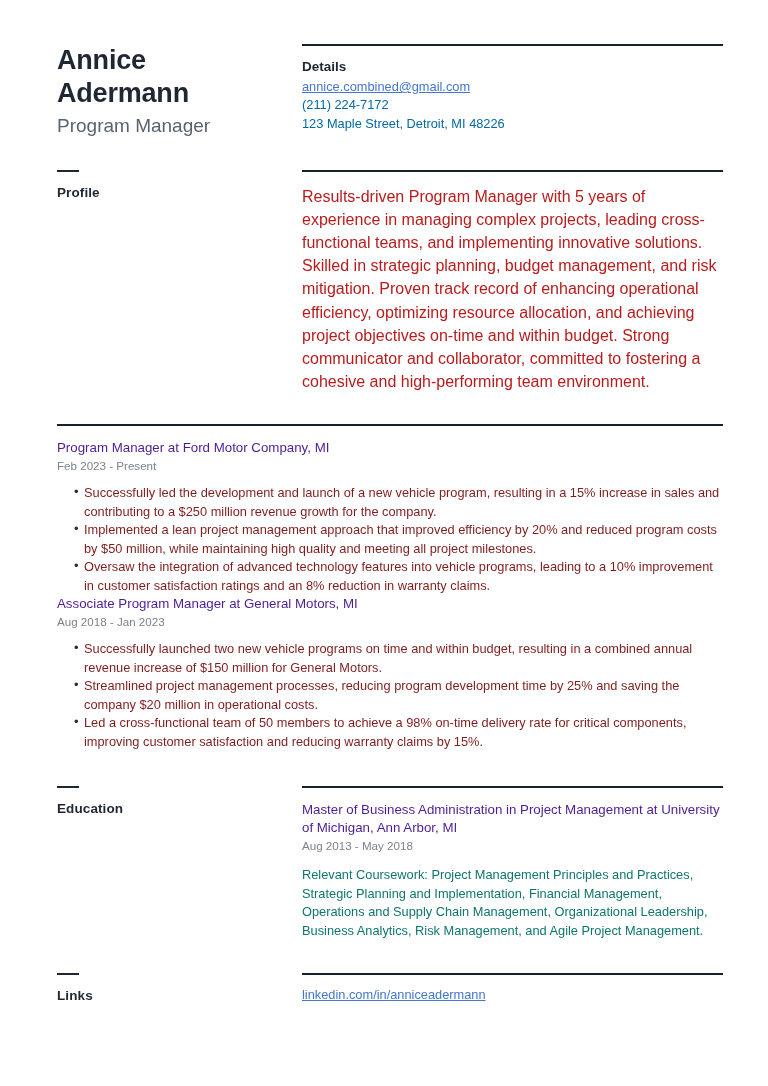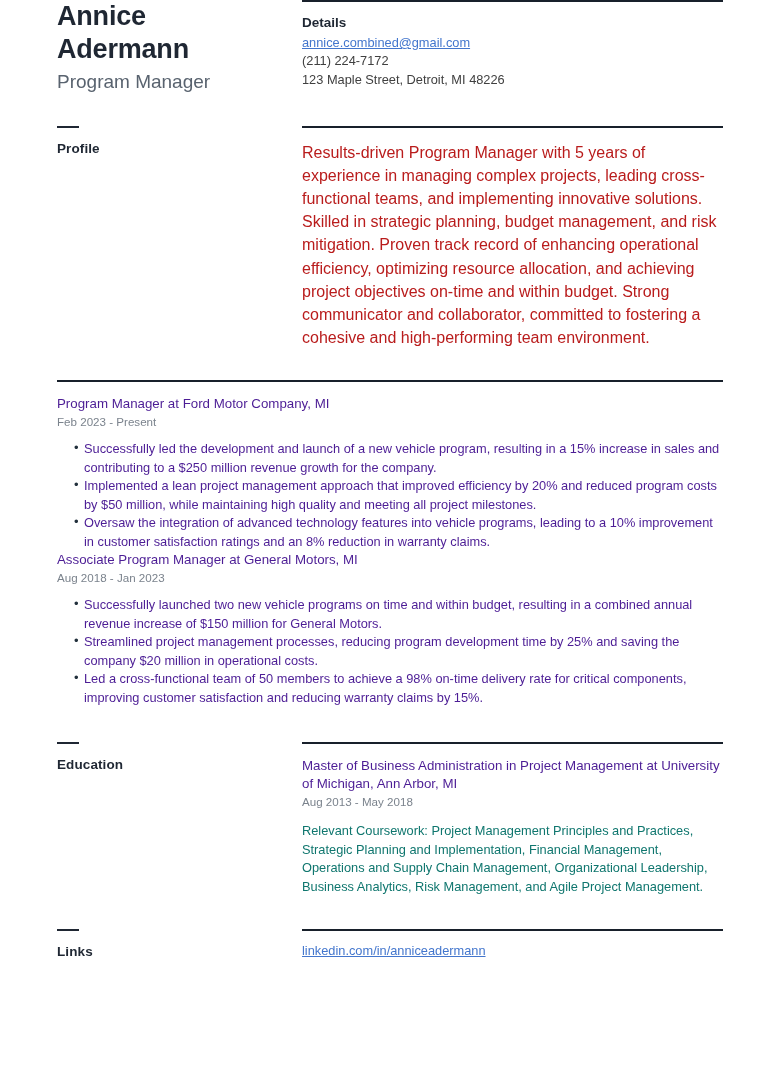--- a/index.html
+++ b/index.html
@@ -34,20 +34,21 @@
     box-sizing: border-box;
     padding-right: 14px;
   }
   .col-right {
     flex: 1 1 auto;
     box-sizing: border-box;
   }
 
   
   .header {
+    padding-top: 44px;
   }
   .name {
     font-size: 27px;
     font-weight: 700;
     line-height: 1.22;
     letter-spacing: -0.2px;
     color: #1f2733;
     margin: 0;
   }
   .job-title {
@@ -93,21 +94,21 @@
   }
   .details-head {
     font-size: 13.5px;
     font-weight: 700;
     color: #1f2733;
     margin-bottom: 3px;
   }
   .detail-line {
     font-size: 12.8px;
     line-height: 1.43;
-    color: #404040;
+    color: #0369a1;
   }
   a.link {
     color: #4376cd;
     text-decoration: underline;
     font-size: 12.8px;
     line-height: 1.43;
   }
 
   
   .entry { margin-bottom: 0; }
@@ -127,21 +128,21 @@
   ul.bullets {
     list-style: none;
     margin: 9px 0 0 0;
     padding: 0;
   }
   ul.bullets li {
     position: relative;
     padding-left: 27px;
     font-size: 12.8px;
     line-height: 1.45;
-    color: #4c1d95;
+    color: #7f1d1d;
     margin-bottom: 0;
   }
   ul.bullets li::before {
     content: "\2022";
     position: absolute;
     left: 17px;
     top: -1px;
     font-size: 13px;
     color: #22303c;
   }

